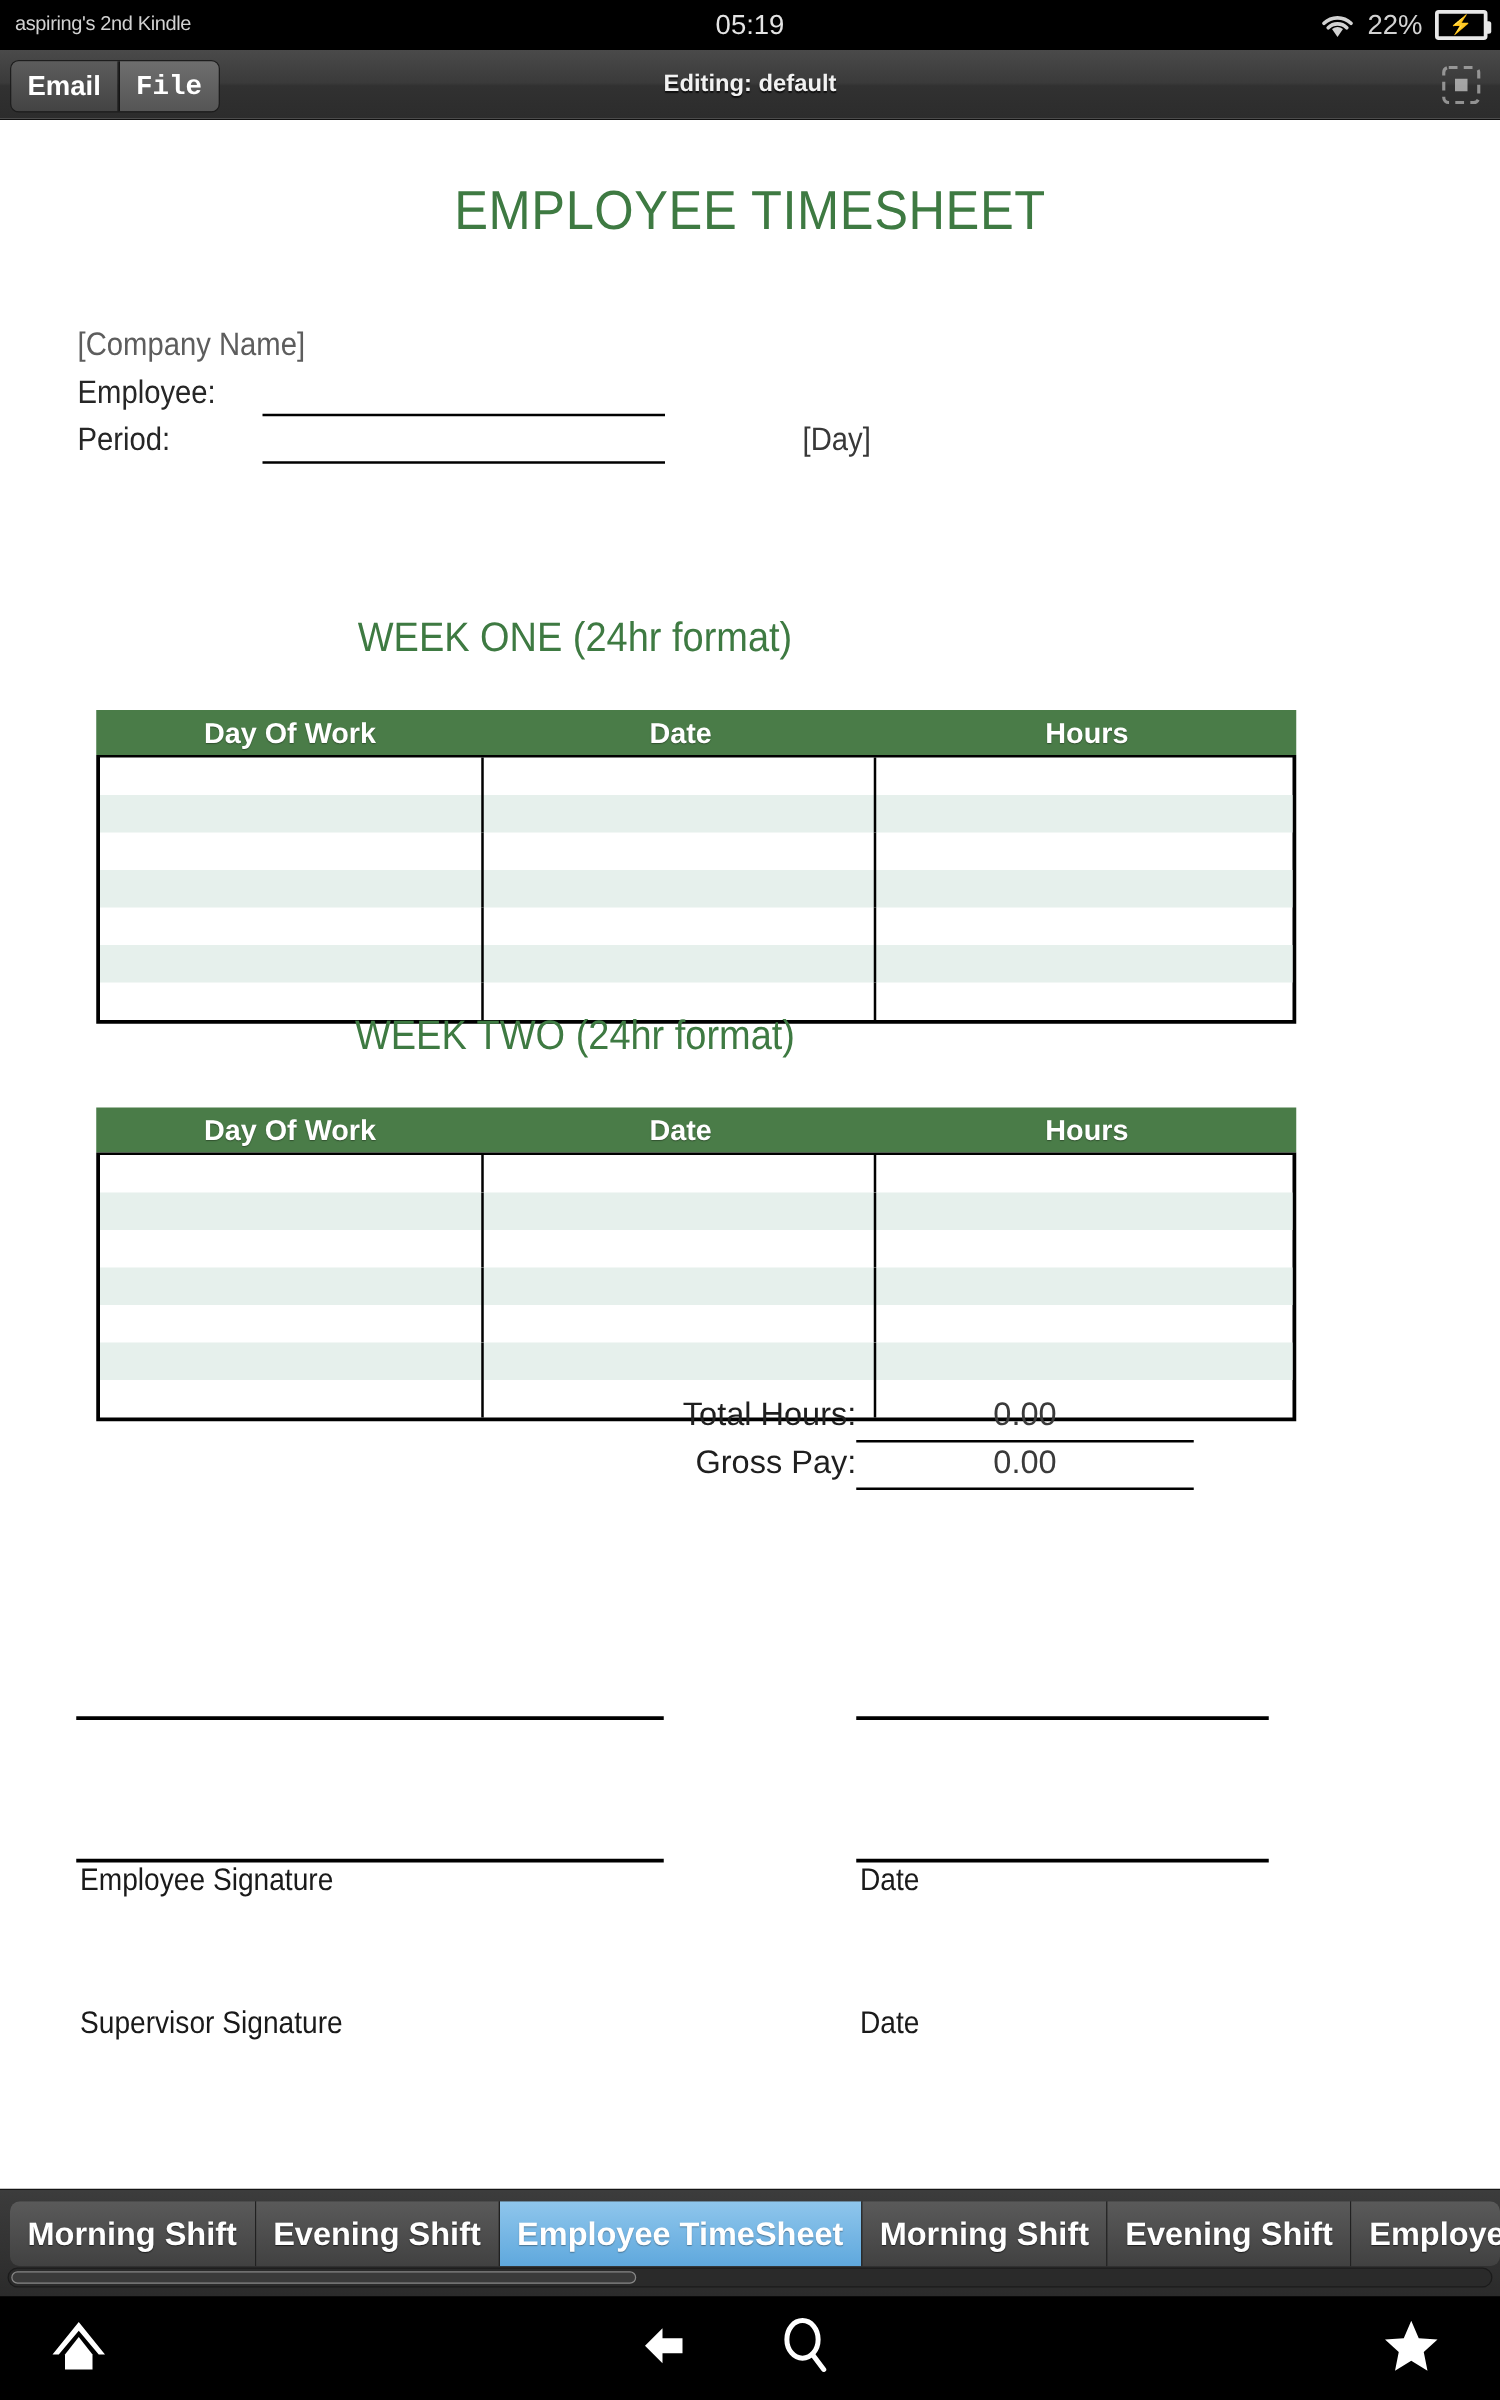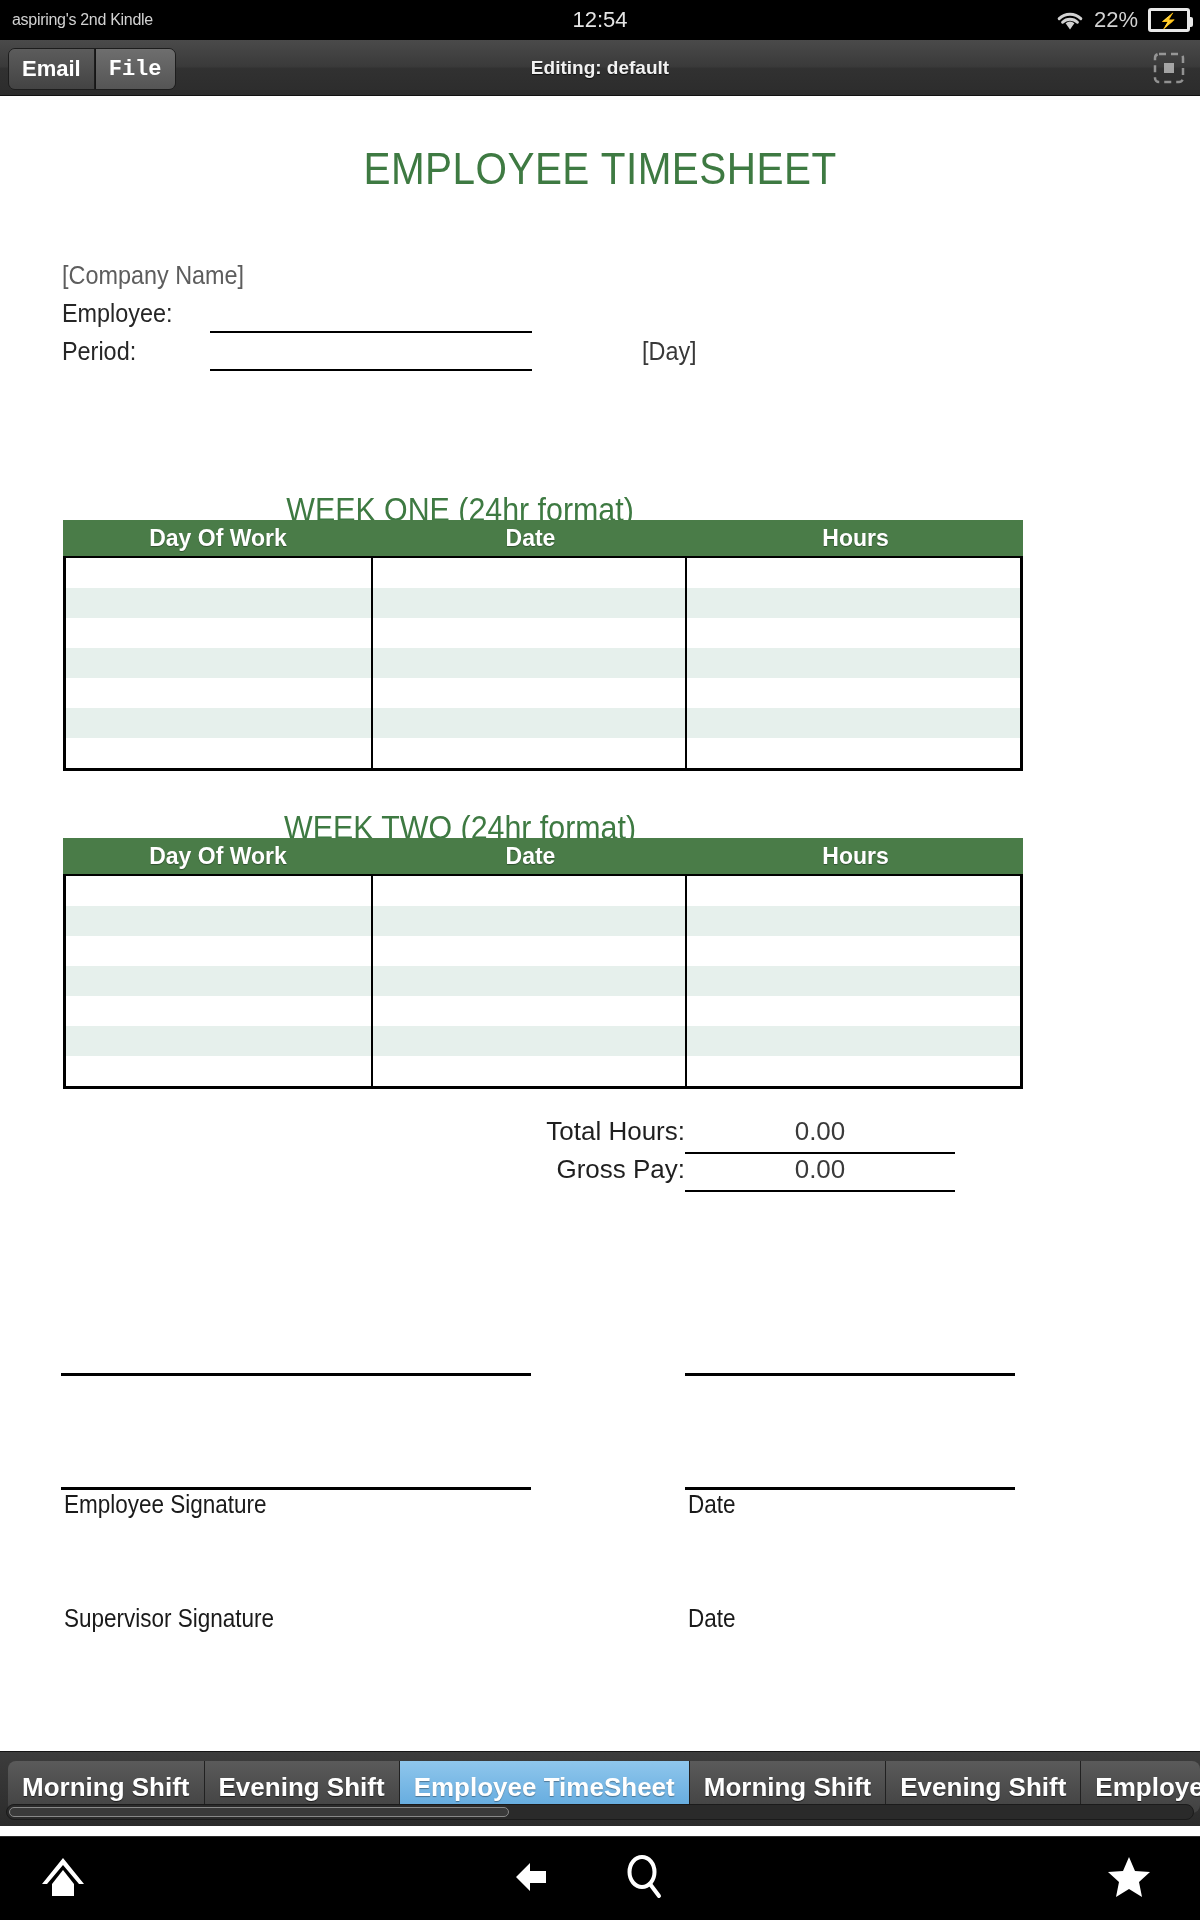--- a/index.html
+++ b/index.html
@@ -113,21 +113,21 @@
     transform:scaleX(.9); transform-origin:left center;
   }
 
   
   .week-title{
     position:absolute; width:1200px; text-align:center;
     color:#3e7a42; font-size:33px;
     transform:scaleX(.92); transform-origin:center;
     left:-140px;
   }
-  .tbl-wrap{ position:absolute; left:63px; width:960px; }
+  .tbl-wrap{ position:absolute; left:77px; width:960px;margin-top:48px; }
   .thead-bar{
     display:flex; height:36px; background:#4a7c48; width:960px;
   }
   .thead-bar .th{
     display:flex; align-items:center; justify-content:center;
     color:#fff; font-size:23px; font-weight:bold;
     text-shadow:0 1px 1px rgba(0,0,0,.35);
   }
   .th.c1{ width:310px; }
   .th.c2{ width:315px; }
@@ -156,21 +156,21 @@
   }
   .tot-line{ position:absolute; width:270px; height:0; border-bottom:2px solid #000; }
 
   
   .sig-line{ position:absolute; height:0; border-bottom:3px solid #000; }
   .sig-label{ position:absolute; font-size:25px; color:#1a1a1a;
     transform:scaleX(.9); transform-origin:left center; }
 
   
   #tabbar{
-    position:absolute; left:0; top:1751px; width:1200px; height:75px;
+    position:absolute; left:0; top:1751px; width:1200px; height:85px;
     background:linear-gradient(to bottom,#3c3c3c,#2b2b2b);
     border-top:1px solid #151515;
   }
   #tabstrip{
     position:absolute; left:8px; top:9px; height:52px;
     display:flex; border-radius:8px; overflow:hidden;
     width:1192px;
   }
   #tabstrip .sheet-tab{
     display:flex; align-items:center; justify-content:center;
@@ -205,21 +205,21 @@
   #nav-home{ left:38px; }
   #nav-back{ left:510px; }
   #nav-search{ left:622px; }
   #nav-star{ right:48px; }
 </style>
 </head>
 <body>
 
 <div id="status-bar">
   <span class="device">aspiring's 2nd Kindle</span>
-  <span class="clock">12:54</span>
+  <span class="clock">05:19</span>
   <span class="right">
     <span>
       <svg class="wifi-ico" viewBox="0 0 28 22">
         <path d="M14 20.5 L9.6 14.2 A7.5 7.5 0 0 1 18.4 14.2 Z" fill="#d2d2d2"></path>
         <path d="M3.2 9.6 A15.5 15.5 0 0 1 24.8 9.6" stroke="#d2d2d2" stroke-width="3" fill="none" stroke-linecap="round"></path>
         <path d="M6.6 13.2 A10.6 10.6 0 0 1 21.4 13.2" stroke="#d2d2d2" stroke-width="3" fill="none" stroke-linecap="round"></path>
       </svg>
     </span>
     <span class="batt-pct">22%</span>
     <span class="batt">

